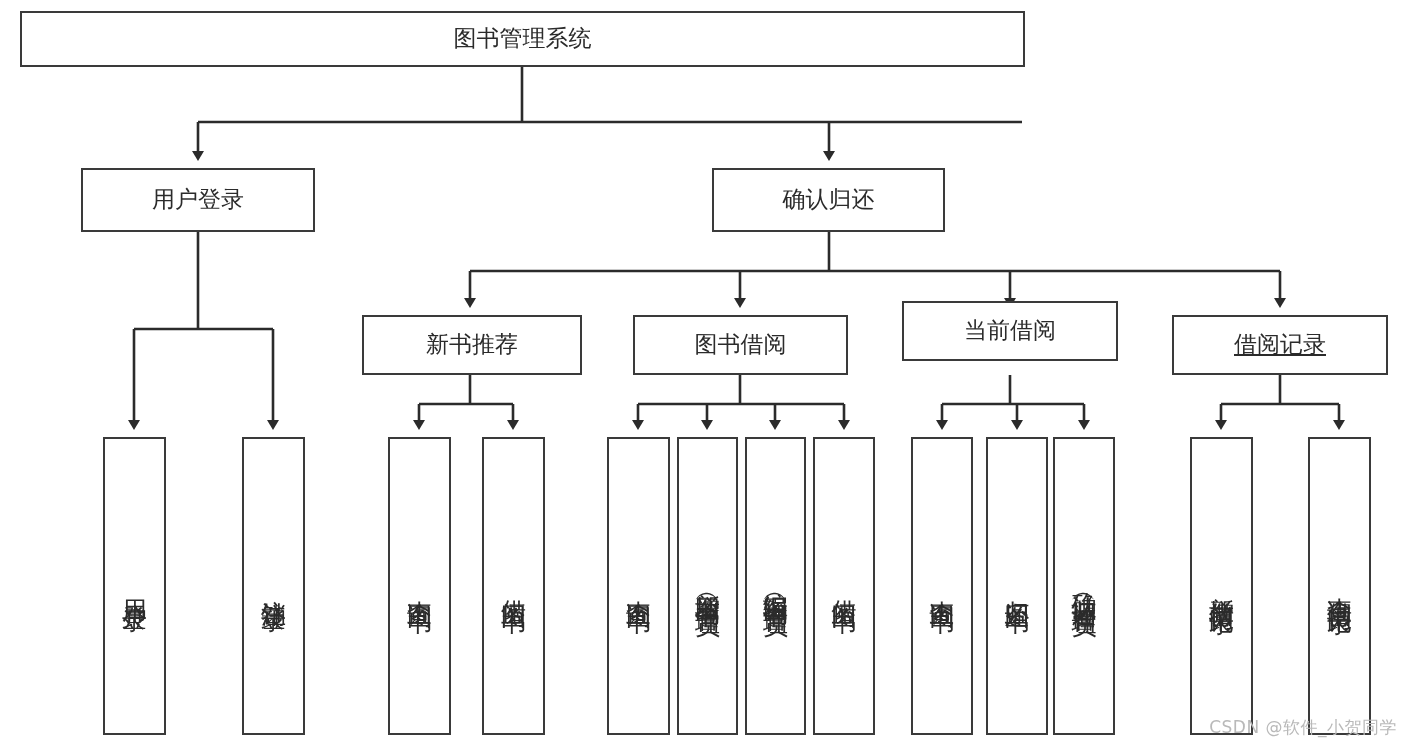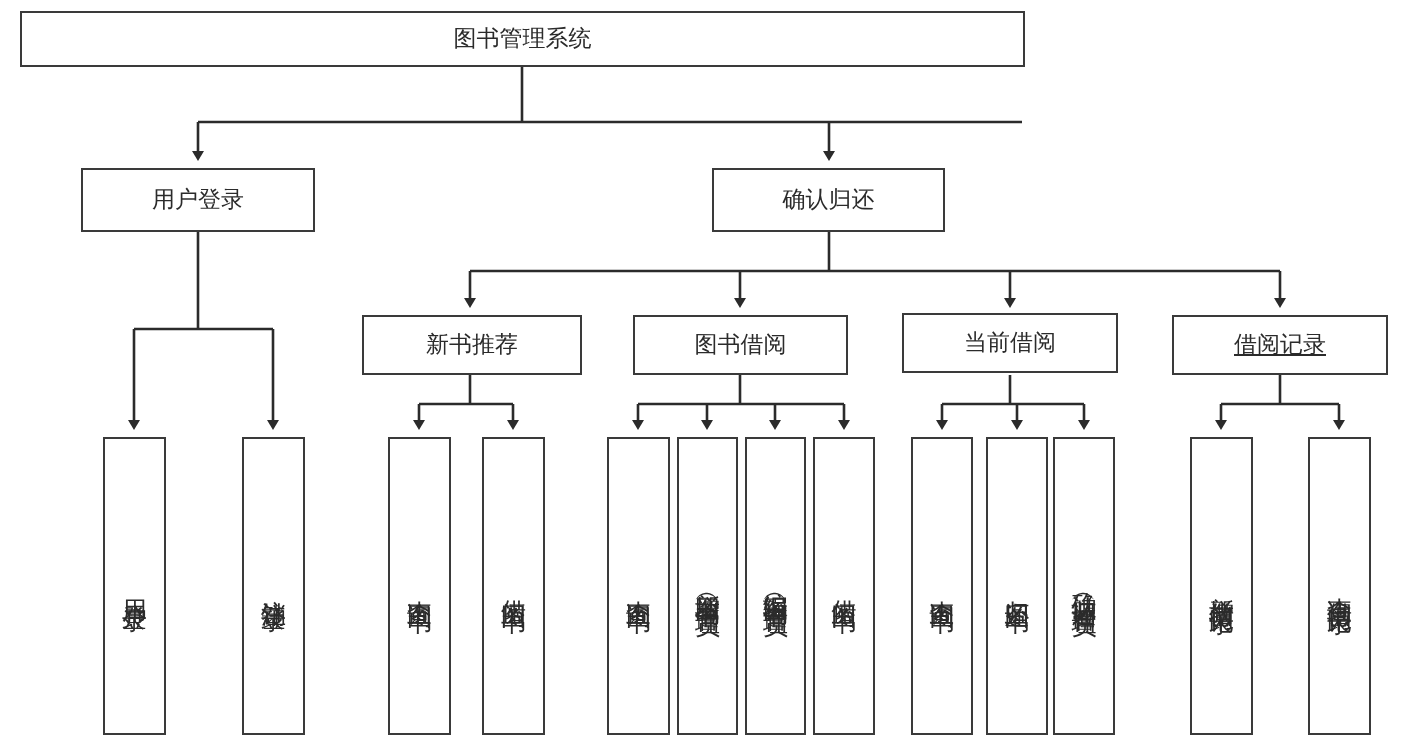--- a/index.html
+++ b/index.html
@@ -132,21 +132,21 @@
   <div class="node horizontal" id="node-l2-1" style="left: 712px; top: 168px; width: 233px; height: 64px;">
     <span class="label">确认归还</span>
   </div>
 
   <div class="node horizontal" id="node-l3-0" style="left: 362px; top: 315px; width: 220px; height: 60px;">
     <span class="label">新书推荐</span>
   </div>
   <div class="node horizontal" id="node-l3-1" style="left: 633px; top: 315px; width: 215px; height: 60px;">
     <span class="label">图书借阅</span>
   </div>
-  <div class="node horizontal" id="node-l3-2" style="left: 902px; top: 313px; width: 216px; height: 60px;">
+  <div class="node horizontal" id="node-l3-2" style="left: 902px; top: 301px; width: 216px; height: 60px;">
     <span class="label">当前借阅</span>
   </div>
   <div class="node horizontal" id="node-l3-3" style="left: 1172px; top: 315px; width: 216px; height: 60px; text-decoration: underline;">
     <span class="label">借阅记录</span>
   </div>
 
   <div class="node vertical" id="node-leaf-0" style="left: 103px; top: 437px; width: 63px; height: 298px;">
     <span class="label">用户登录</span>
   </div>
   <div class="node vertical" id="node-leaf-1" style="left: 242px; top: 437px; width: 63px; height: 298px;">
@@ -179,13 +179,14 @@
   <div class="node vertical" id="node-leaf-10" style="left: 1053px; top: 437px; width: 62px; height: 298px;">
     <span class="label">确认归还（管理员）</span>
   </div>
   <div class="node vertical" id="node-leaf-11" style="left: 1190px; top: 437px; width: 63px; height: 298px;">
     <span class="label">新增借阅记录</span>
   </div>
   <div class="node vertical" id="node-leaf-12" style="left: 1308px; top: 437px; width: 63px; height: 298px;">
     <span class="label">查询借阅记录</span>
   </div>
 
+  <div class="watermark">CSDN @软件_小贺同学</div>
 </div>
 
 </body></html>

